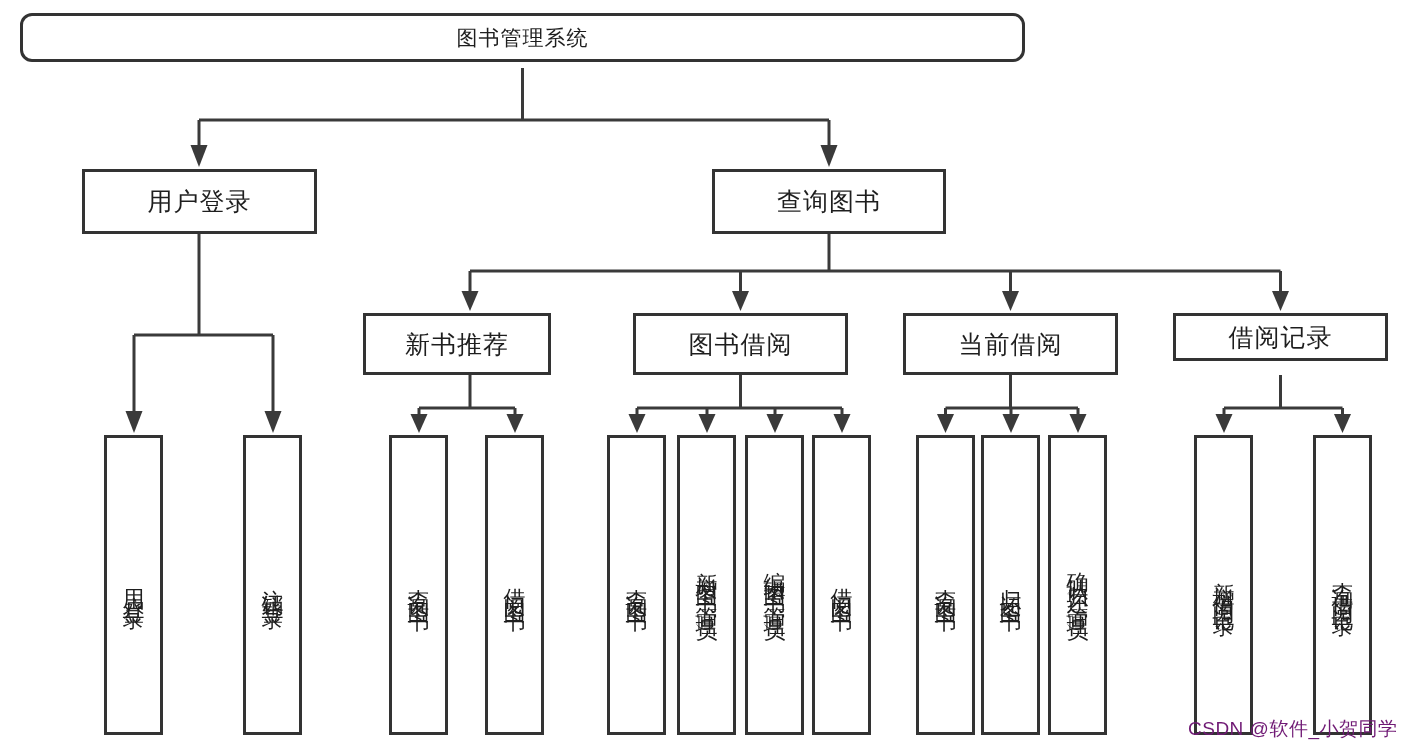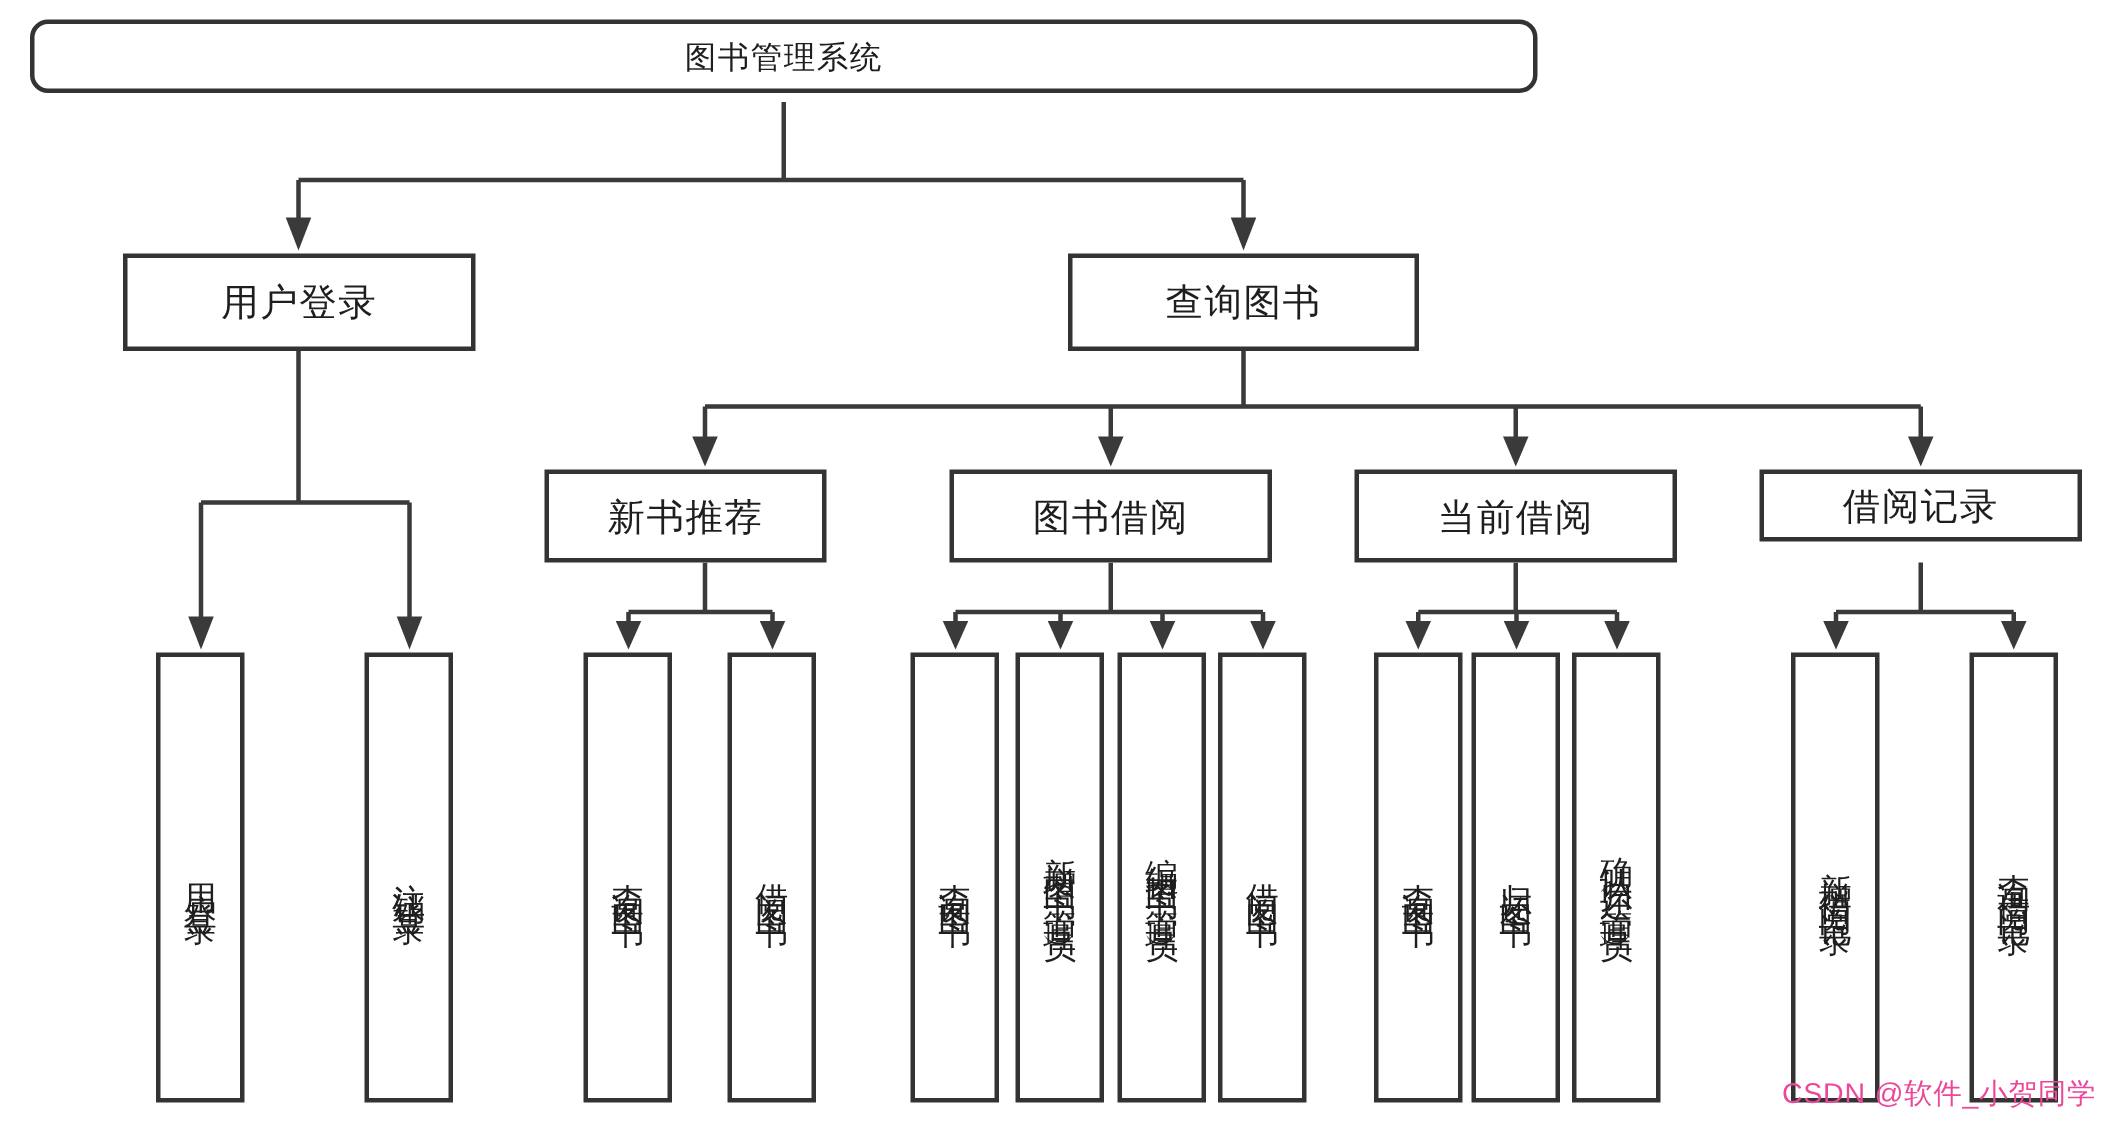--- a/index.html
+++ b/index.html
@@ -25,21 +25,21 @@
     writing-mode:vertical-rl;text-orientation:mixed;
     font-size:22px;letter-spacing:7px;line-height:1;
   }
   .l-ul1{left:104px;} .l-ul2{left:243px;}
   .l-nb1{left:389px;} .l-nb2{left:485px;}
   .l-bb1{left:607px;} .l-bb2{left:677px;} .l-bb3{left:745px;} .l-bb4{left:812px;}
   .l-cb1{left:916px;} .l-cb2{left:981px;} .l-cb3{left:1048px;}
   .l-br1{left:1194px;} .l-br2{left:1313px;}
   .watermark{
     position:absolute;left:1188px;top:716px;z-index:5;
-    font-size:19px;color:#ec4899;letter-spacing:0.5px;white-space:nowrap;
+    font-size:19px;color:#701a75;letter-spacing:0.5px;white-space:nowrap;
   }
   .cline{stroke:#3a3a3a;stroke-width:3;fill:none;}
   .ahead{fill:#3a3a3a;stroke:none;}
 </style>
 </head>
 <body>
 
 <div class="stage">
 
   <svg class="connectors" viewBox="0 0 1405 747" xmlns="http://www.w3.org/2000/svg">

